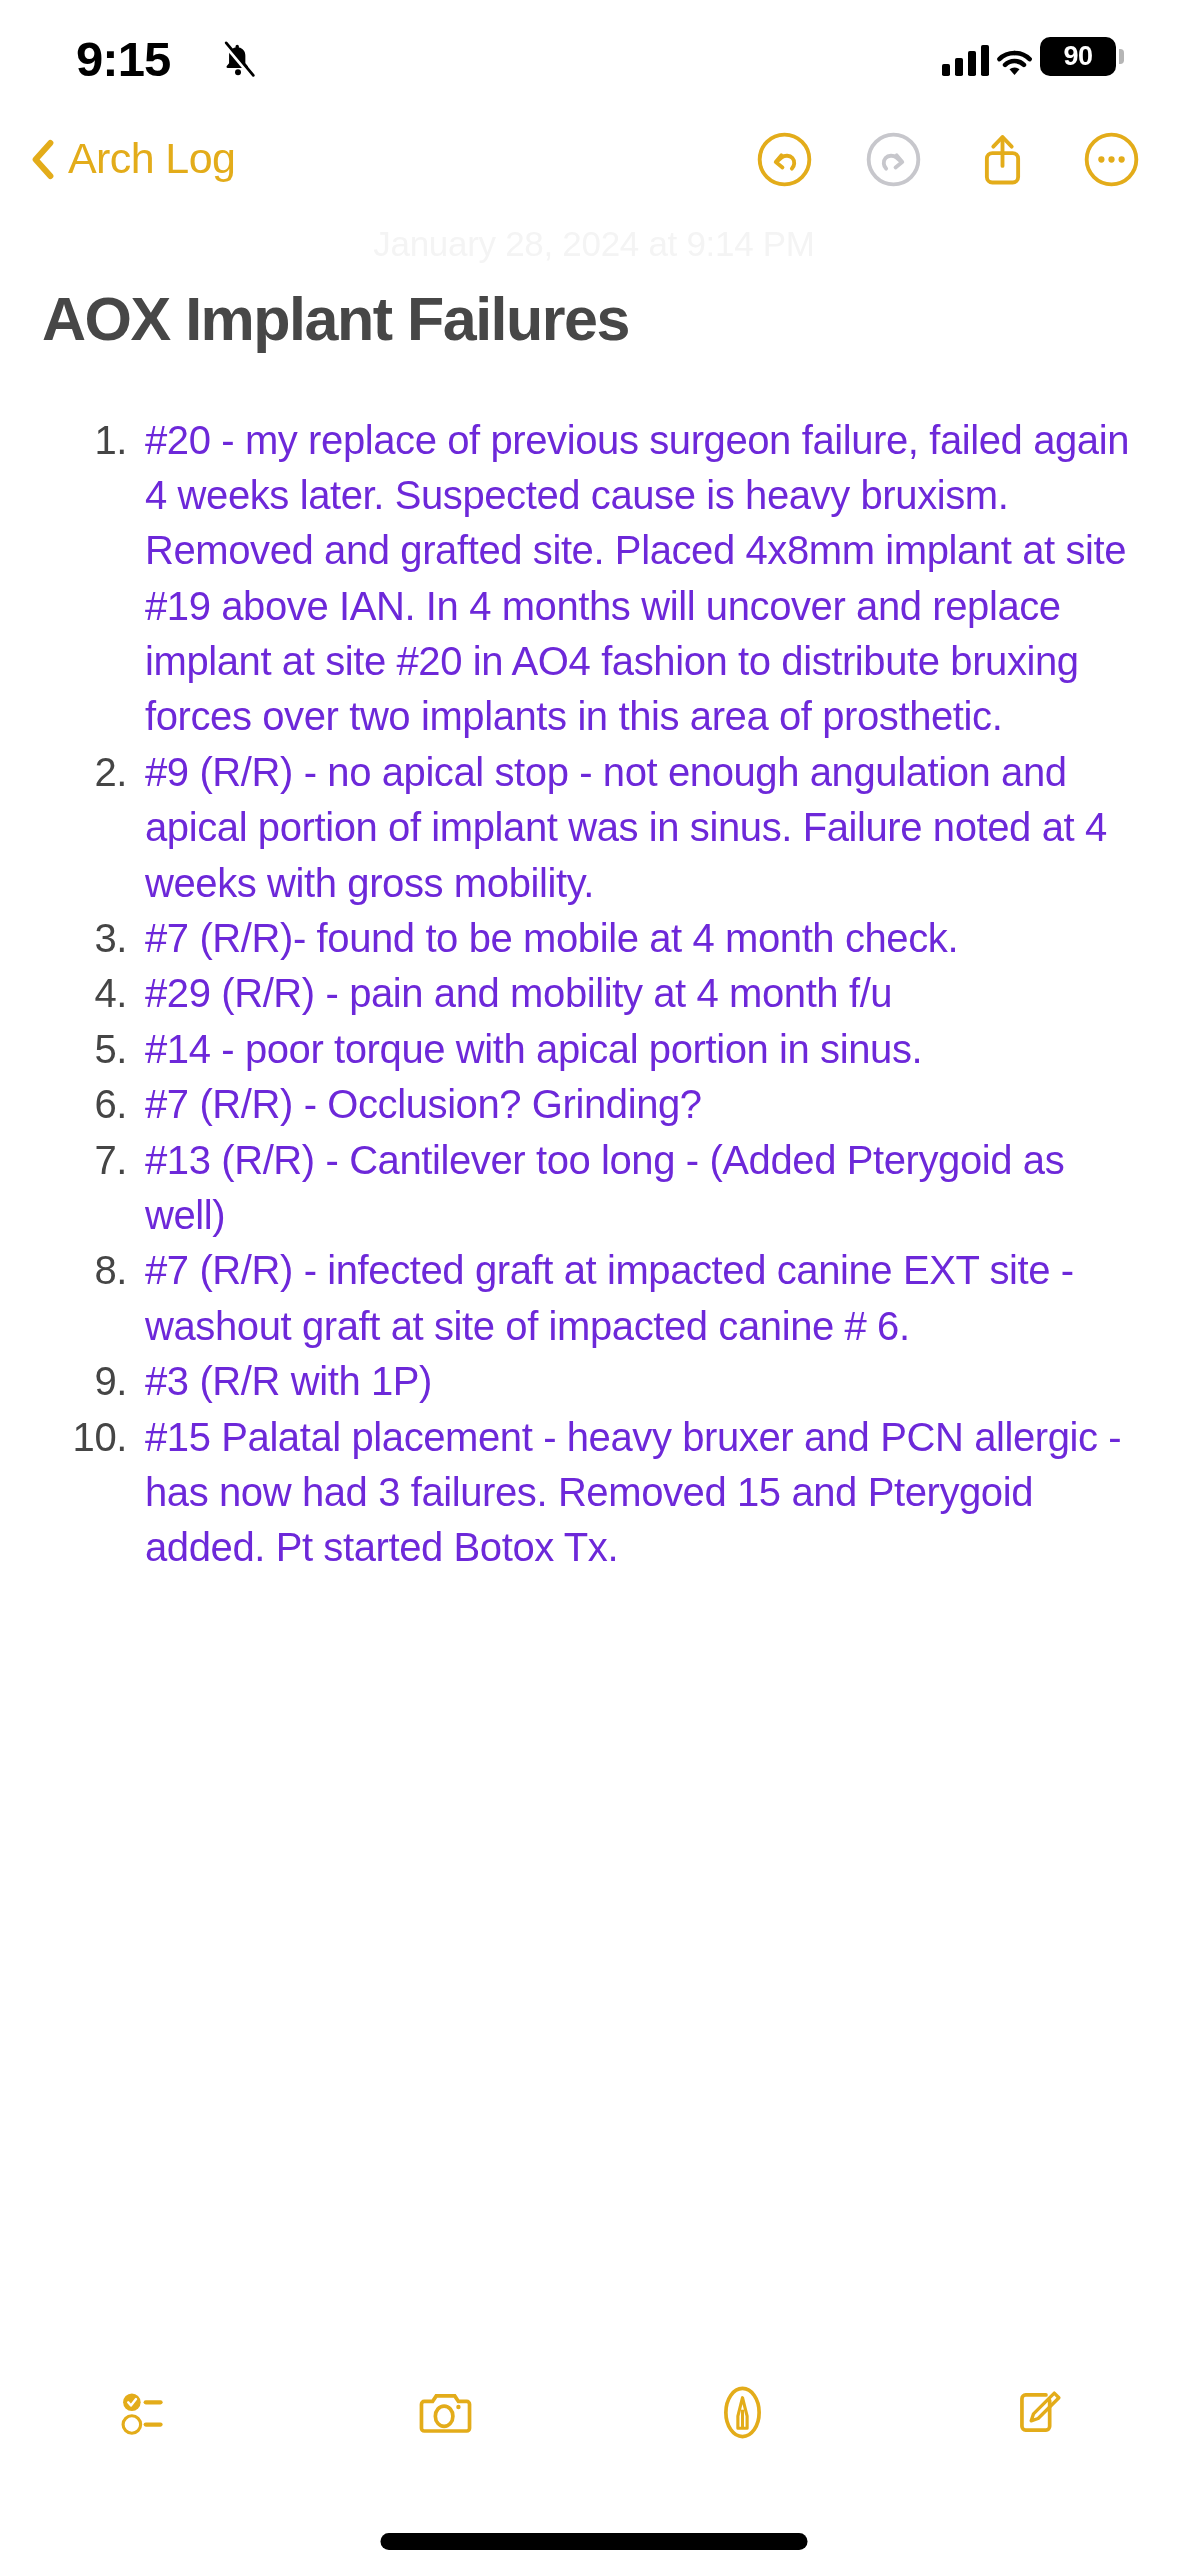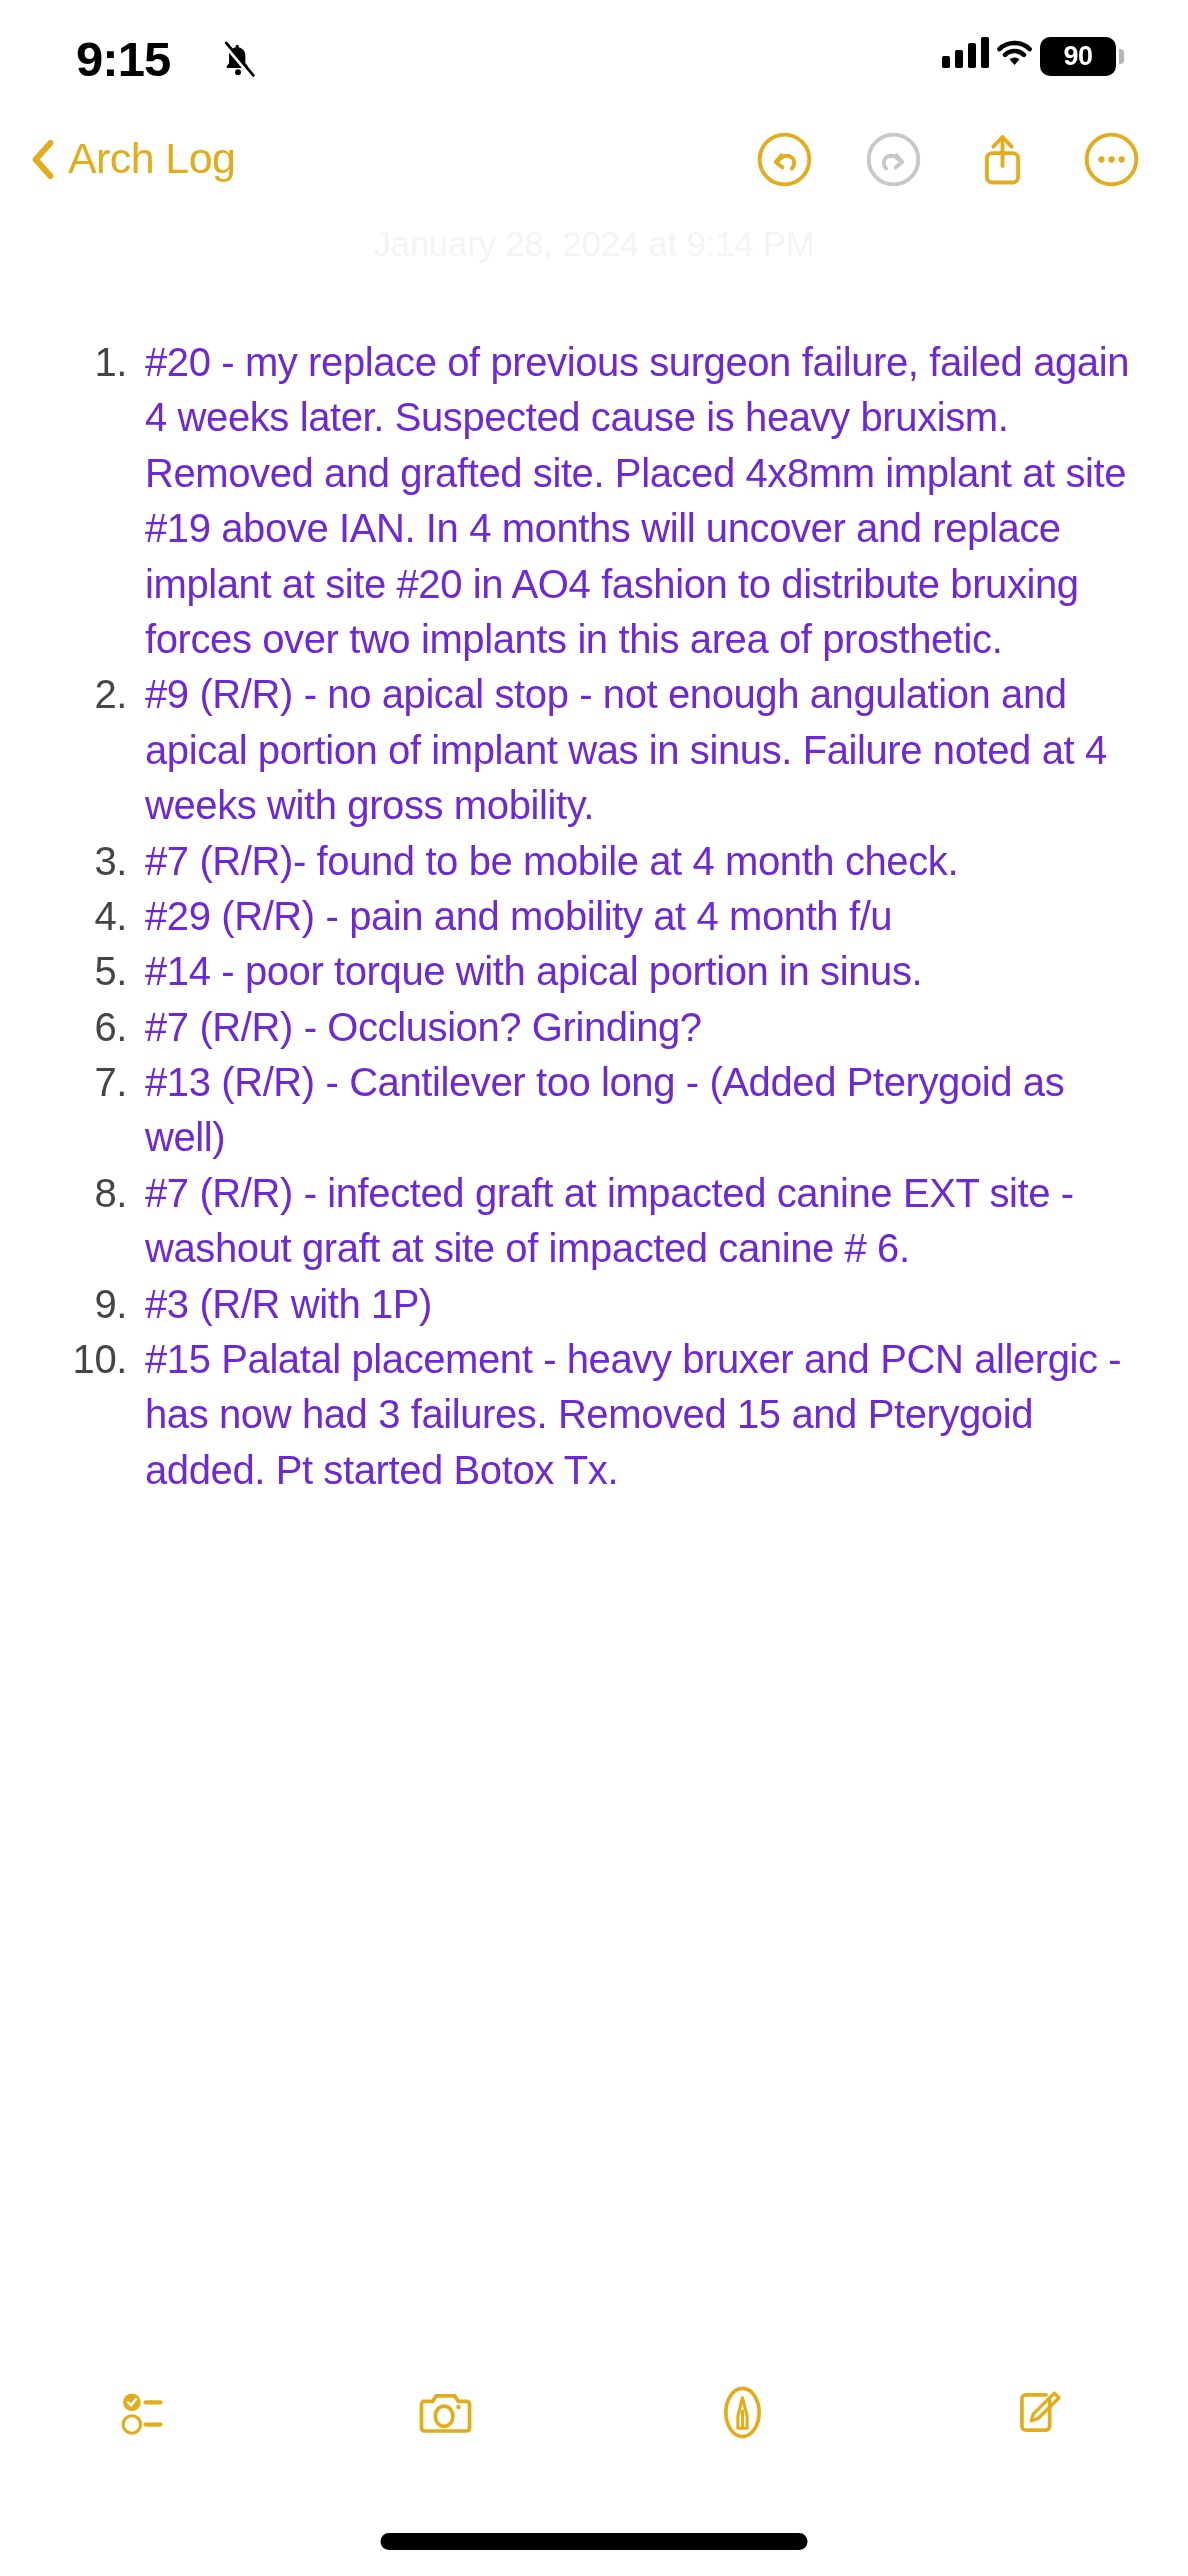--- a/index.html
+++ b/index.html
@@ -37,21 +37,21 @@
     left: 217px;
     top: 39px;
     width: 42px;
     height: 42px;
   }
   .status-right {
     position: absolute;
     right: 72px;
     top: 37px;
     display: flex;
-    align-items: flex-start;
+    align-items: flex-end;
     gap: 6px;
   }
   .signal-bars {
     display: flex;
     align-items: flex-end;
     gap: 4.6px;
     height: 31px;
   }
   .signal-bars i {
     display: block;
@@ -287,20 +287,21 @@
       <circle cx="31" cy="31" r="3.4" fill="#E3AC1A"></circle>
       <circle cx="42" cy="31" r="3.4" fill="#E3AC1A"></circle>
     </svg>
 
   </div>
 </div>
 
 <div class="note-date">January 28, 2024 at 9:14 PM</div>
 
 <div class="note-body">
+  <h1 class="note-title">AOX Implant Failures</h1>
   <ol class="note-list" id="note-list">
       <li>#20 - my replace of previous surgeon failure, failed again 4 weeks later. Suspected cause is heavy bruxism. Removed and grafted site. Placed 4x8mm implant at site #19 above IAN. In 4 months will uncover and replace implant at site #20 in AO4 fashion to distribute bruxing forces over two implants in this area of prosthetic.</li>
       <li>#9 (R/R) - no apical stop - not enough angulation and apical portion of implant was in sinus. Failure noted at 4 weeks with gross mobility.</li>
       <li>#7 (R/R)- found to be mobile at 4 month check.</li>
       <li>#29 (R/R) - pain and mobility at 4 month f/u</li>
       <li>#14 - poor torque with apical portion in sinus.</li>
       <li>#7 (R/R) - Occlusion? Grinding?</li>
       <li>#13 (R/R) - Cantilever too long - (Added Pterygoid as well)</li>
       <li>#7 (R/R) - infected graft at impacted canine EXT site - washout graft at site of impacted canine # 6.</li>
       <li>#3 (R/R with 1P)</li>

